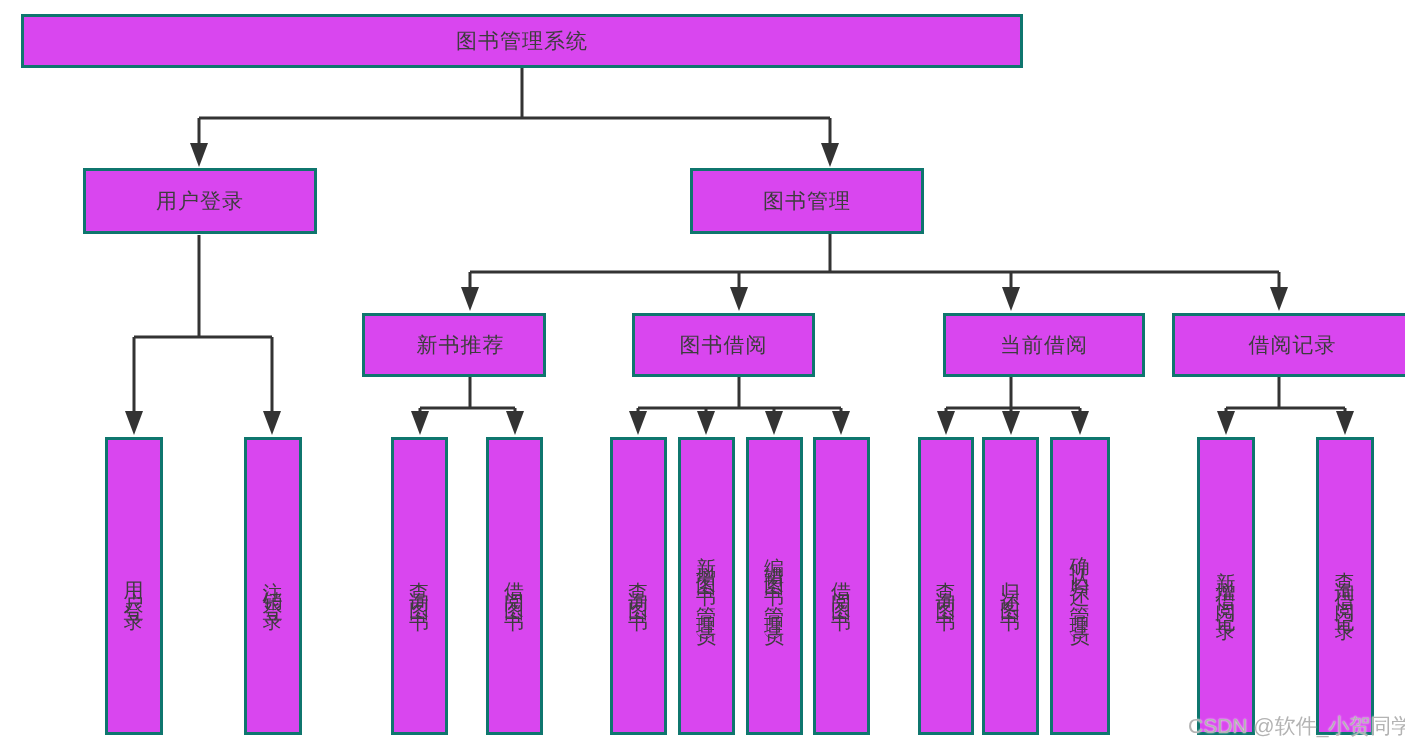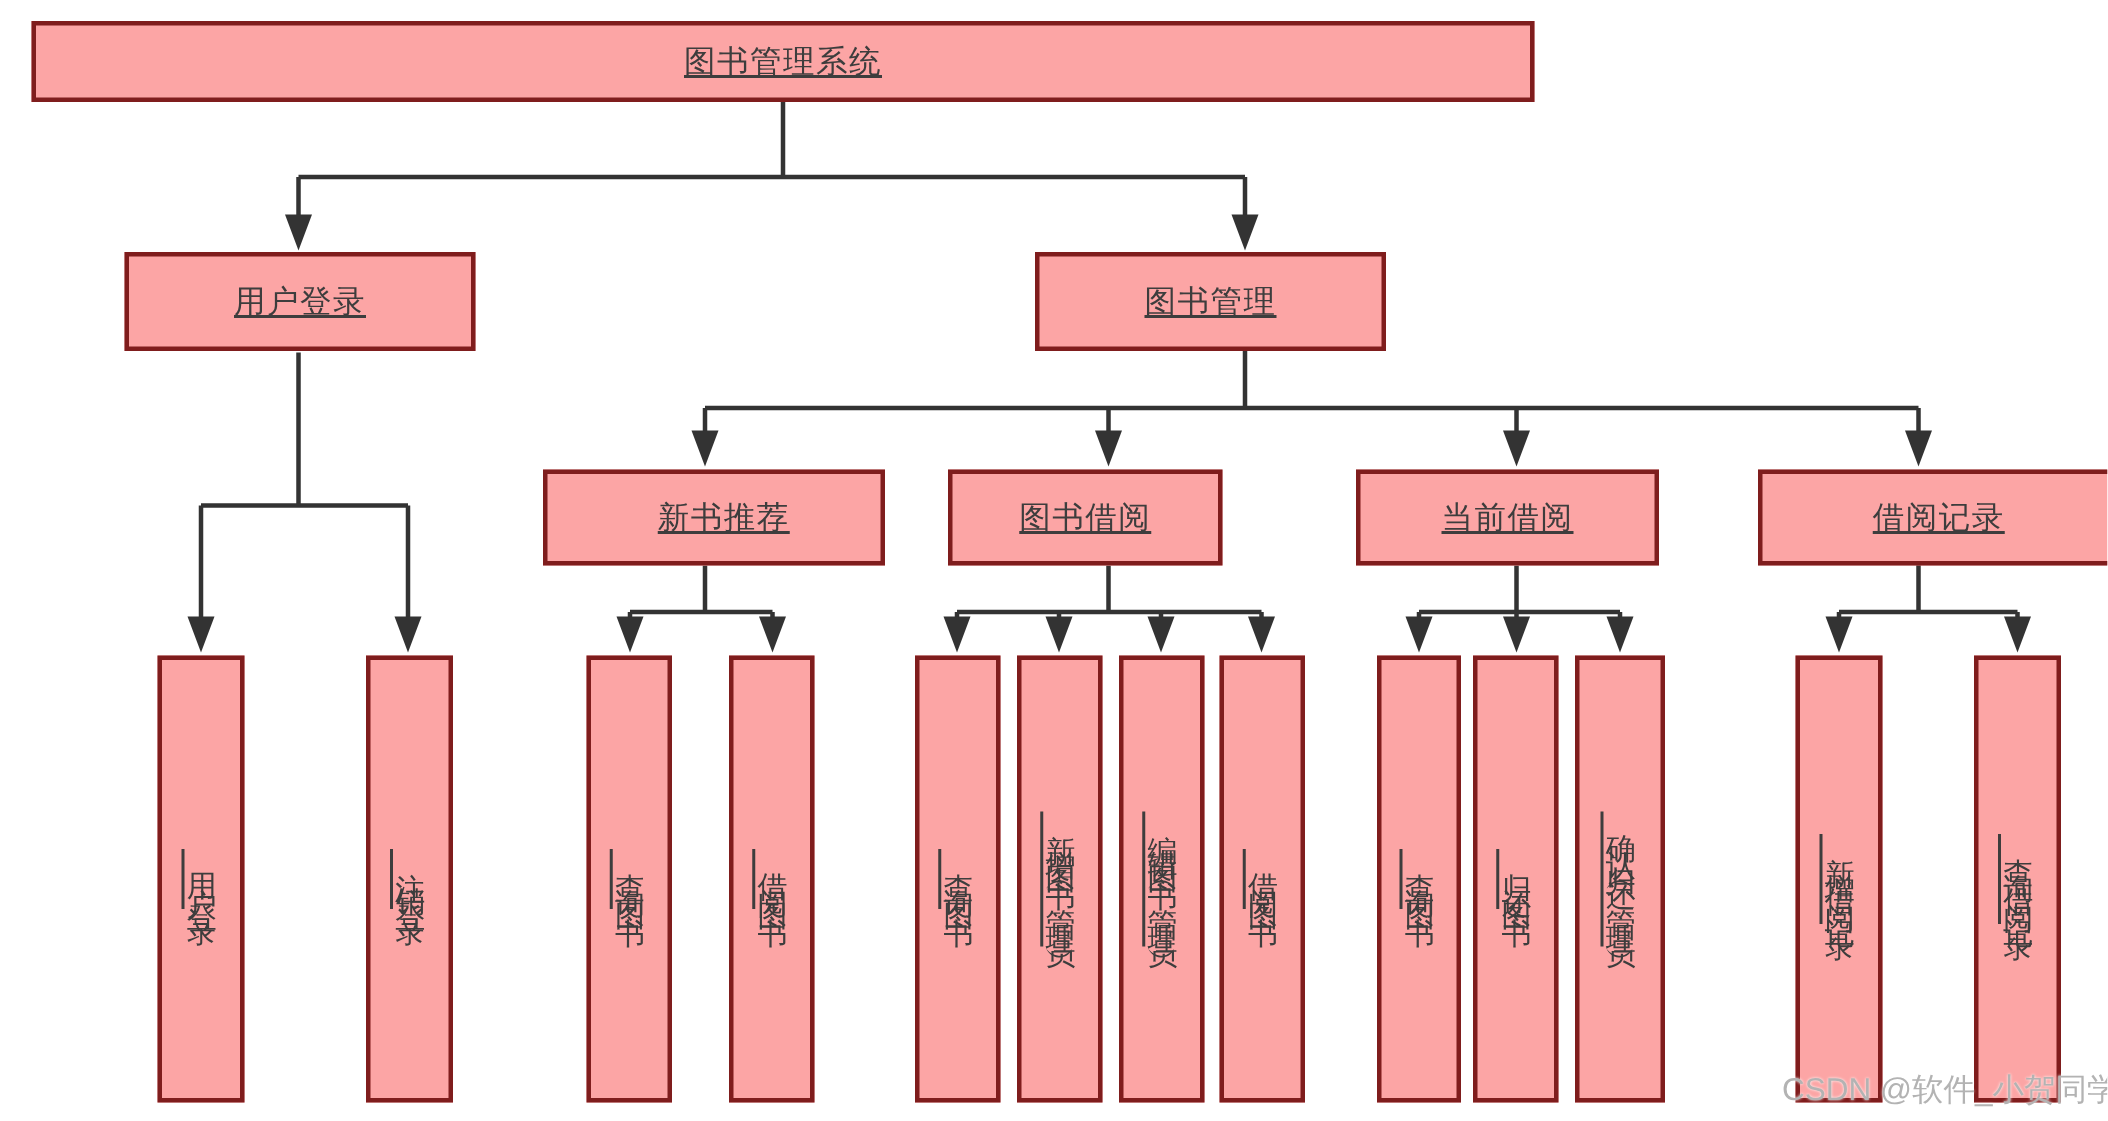--- a/index.html
+++ b/index.html
@@ -13,28 +13,27 @@
   }
   .connectors {
     position: absolute;
     left: 0; top: 0;
     width: 1405px; height: 747px;
     z-index: 1;
   }
   .box {
     position: absolute;
     box-sizing: border-box;
-    border: 3px solid #7f1d1d;
-    background: #fca5a5;
+    border: 3px solid #0f766e;
+    background: #d946ef;
     color: #3d3d3d;
     display: flex;
     align-items: center;
     justify-content: center;
     z-index: 2;
-    text-decoration: underline;
   }
   .hbox {
     font-size: 21px;
     letter-spacing: 1px;
   }
   .root  { left: 21px;  top: 14px;  width: 1002px; height: 54px; }
   .lvl2  { top: 168px; height: 66px; width: 234px; }
   .lvl3  { top: 313px; height: 64px; }
   .leaf  { top: 437px; height: 298px; }
   .vtext {
@@ -104,23 +103,23 @@
       <polygon points="1217,411 1235,411 1226,435"></polygon>
       <polygon points="1336,411 1354,411 1345,435"></polygon>
     </g>
   </svg>
 
   <div class="box hbox root">图书管理系统</div>
 
   <div class="box hbox lvl2" style="left:83px;">用户登录</div>
   <div class="box hbox lvl2" style="left:690px;">图书管理</div>
 
-  <div class="box hbox lvl3" style="left:362px;width:228px;padding-left:13px;">新书推荐</div>
+  <div class="box hbox lvl3" style="left:362px;width:184px;padding-left:13px;">新书推荐</div>
   <div class="box hbox lvl3" style="left:632px;width:183px;">图书借阅</div>
-  <div class="box hbox lvl3" style="left:904px;width:202px;">当前借阅</div>
+  <div class="box hbox lvl3" style="left:943px;width:202px;">当前借阅</div>
   <div class="box hbox lvl3" style="left:1172px;width:241px;">借阅记录</div>
 
   <div class="box leaf" style="left:105px;width:58px;">
     <span class="vtext">用户登录</span>
   </div>
   <div class="box leaf" style="left:244px;width:58px;">
     <span class="vtext">注销登录</span>
   </div>
 
   <div class="box leaf" style="left:391px;width:57px;">

